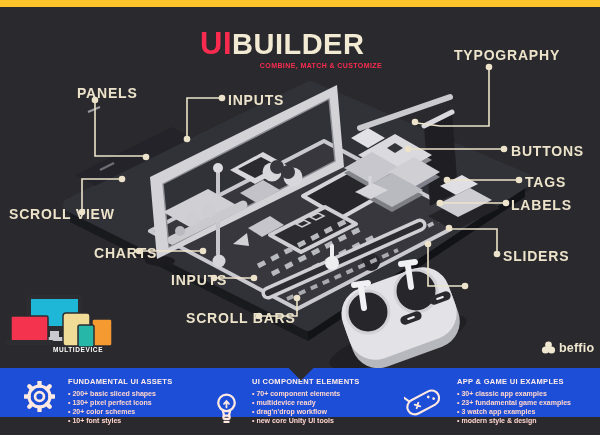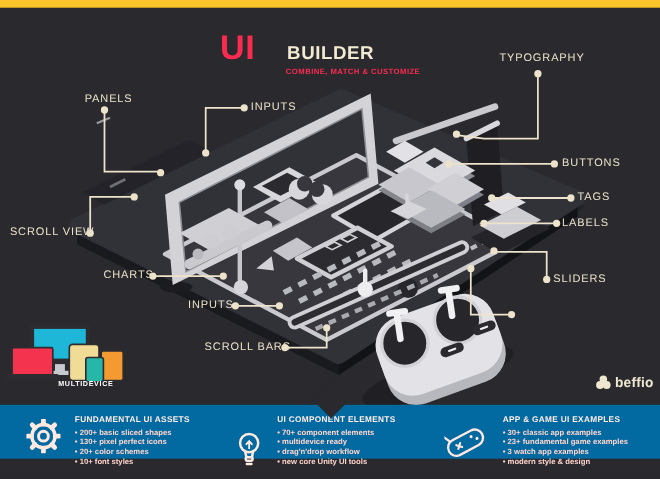--- a/index.html
+++ b/index.html
@@ -5,32 +5,32 @@
   html,body{margin:0;padding:0;background:#2a2a2e;}
   *{box-sizing:border-box;}
   .stage{position:relative;width:600px;height:435px;background:#2a2a2e;overflow:hidden;
          font-family:"Liberation Sans","DejaVu Sans",sans-serif;}
   .top-strip{position:absolute;left:0;top:0;width:600px;height:7px;background:#fdc32b;}
   .scene{position:absolute;left:0;top:0;}
   
   .title-wrap{position:absolute;left:200px;top:28px;width:182px;text-align:center;line-height:1;}
   .title-main{display:flex;justify-content:flex-start;align-items:baseline;}
   .t-ui{font-size:31px;font-weight:900;color:#fb2b50;letter-spacing:0.5px;}
-  .t-builder{font-size:17px;font-weight:900;color:#f2ead2;letter-spacing:0.5px;margin-left:29px;}
+  .t-builder{font-size:29px;font-weight:900;color:#f2ead2;letter-spacing:0.5px;}
   .t-sub{margin-top:3px;font-size:7px;font-weight:800;color:#fb2b50;letter-spacing:0.4px;text-align:right;}
   
-  .co{position:absolute;font-size:10px;font-weight:400;color:#ece3ca;letter-spacing:0.8px;white-space:nowrap;}
+  .co{position:absolute;font-size:14px;font-weight:700;color:#ece3ca;letter-spacing:0.8px;white-space:nowrap;}
   
   .md-label{position:absolute;left:36px;top:346px;width:84px;text-align:center;
             font-size:6.5px;font-weight:800;color:#fff;letter-spacing:0.6px;}
   
   .brand{position:absolute;left:541px;top:340px;display:flex;align-items:flex-end;gap:3px;}
   .brand-name{font-size:12.5px;font-weight:800;color:#efe7d0;letter-spacing:0.2px;}
   
-  .feature-bar{position:absolute;left:0;top:368px;width:600px;height:49px;background:#0369a1;z-index:4;}
+  .feature-bar{position:absolute;left:0;top:368px;width:600px;height:49px;background:#1d4ed8;z-index:4;}
   .notch{position:absolute;left:288px;top:349px;width:26px;height:26px;background:#2a2a2e;
          transform:rotate(45deg);z-index:5;}
   .feature{position:absolute;top:0;display:flex;gap:13px;align-items:flex-start;}
   .f1{left:24px;} .f2{left:214px;align-items:flex-end;} .f3{left:404px;}
   .f-icon{margin-top:13px;flex:none;}
   .f2 .f-icon{margin-top:11px;}
   .f3 .f-icon{margin-top:16px;}
   .f-text{margin-top:9px;}
   .f-head{font-size:7.5px;font-weight:800;color:#ffeee8;letter-spacing:0.3px;margin-bottom:3px;}
   .f-list{list-style:none;margin:0;padding:0;}

